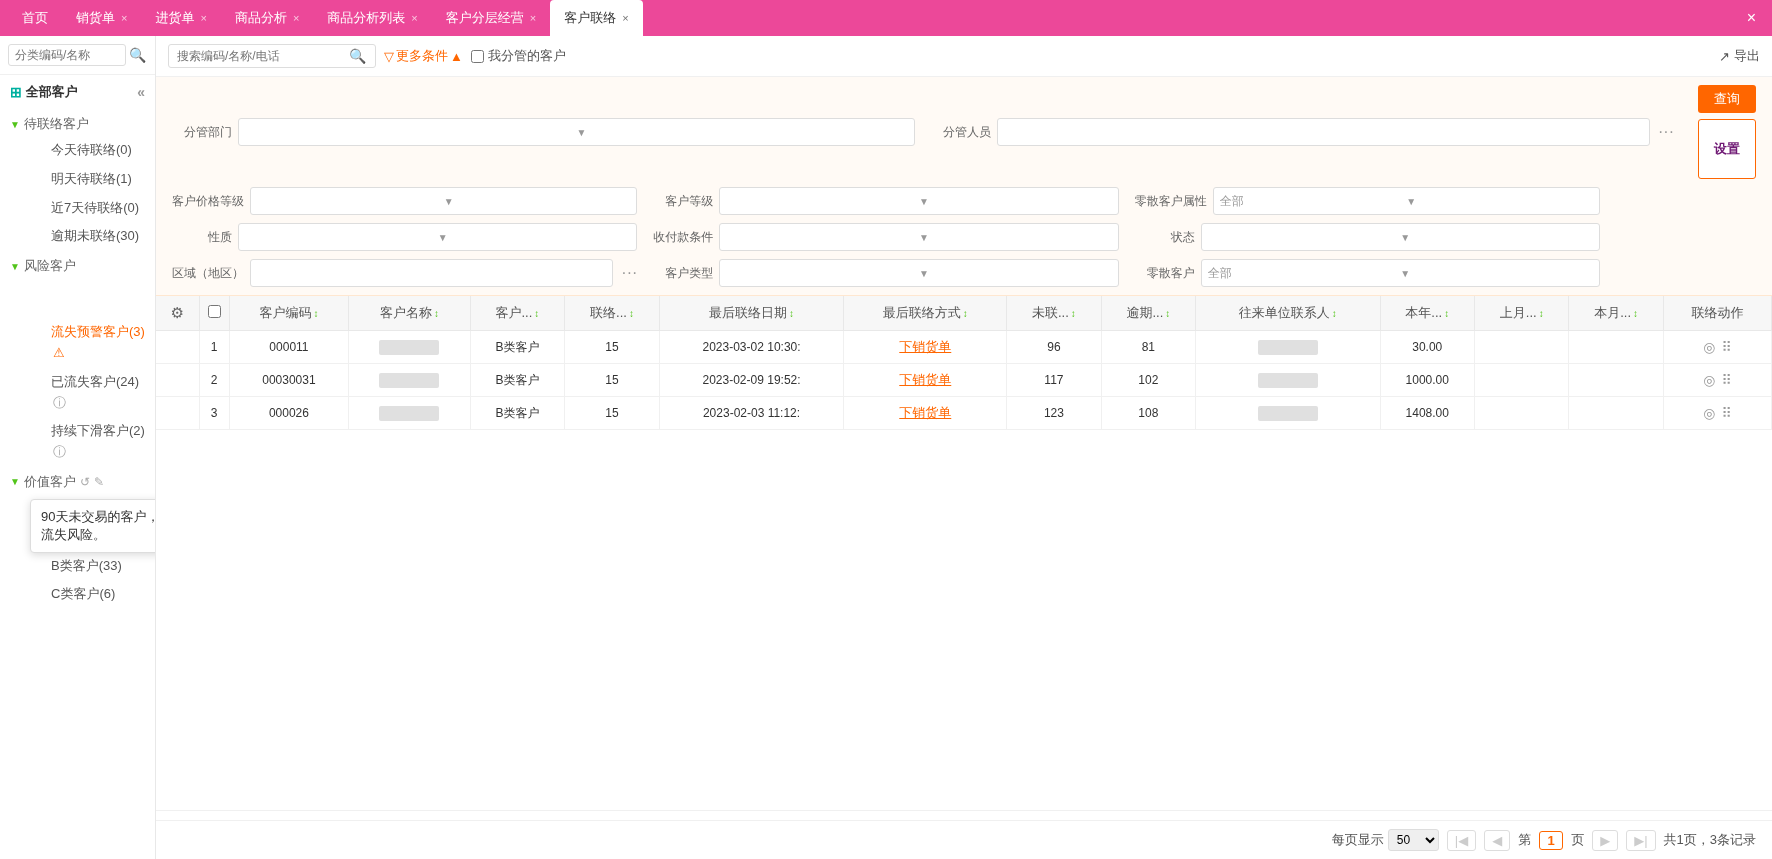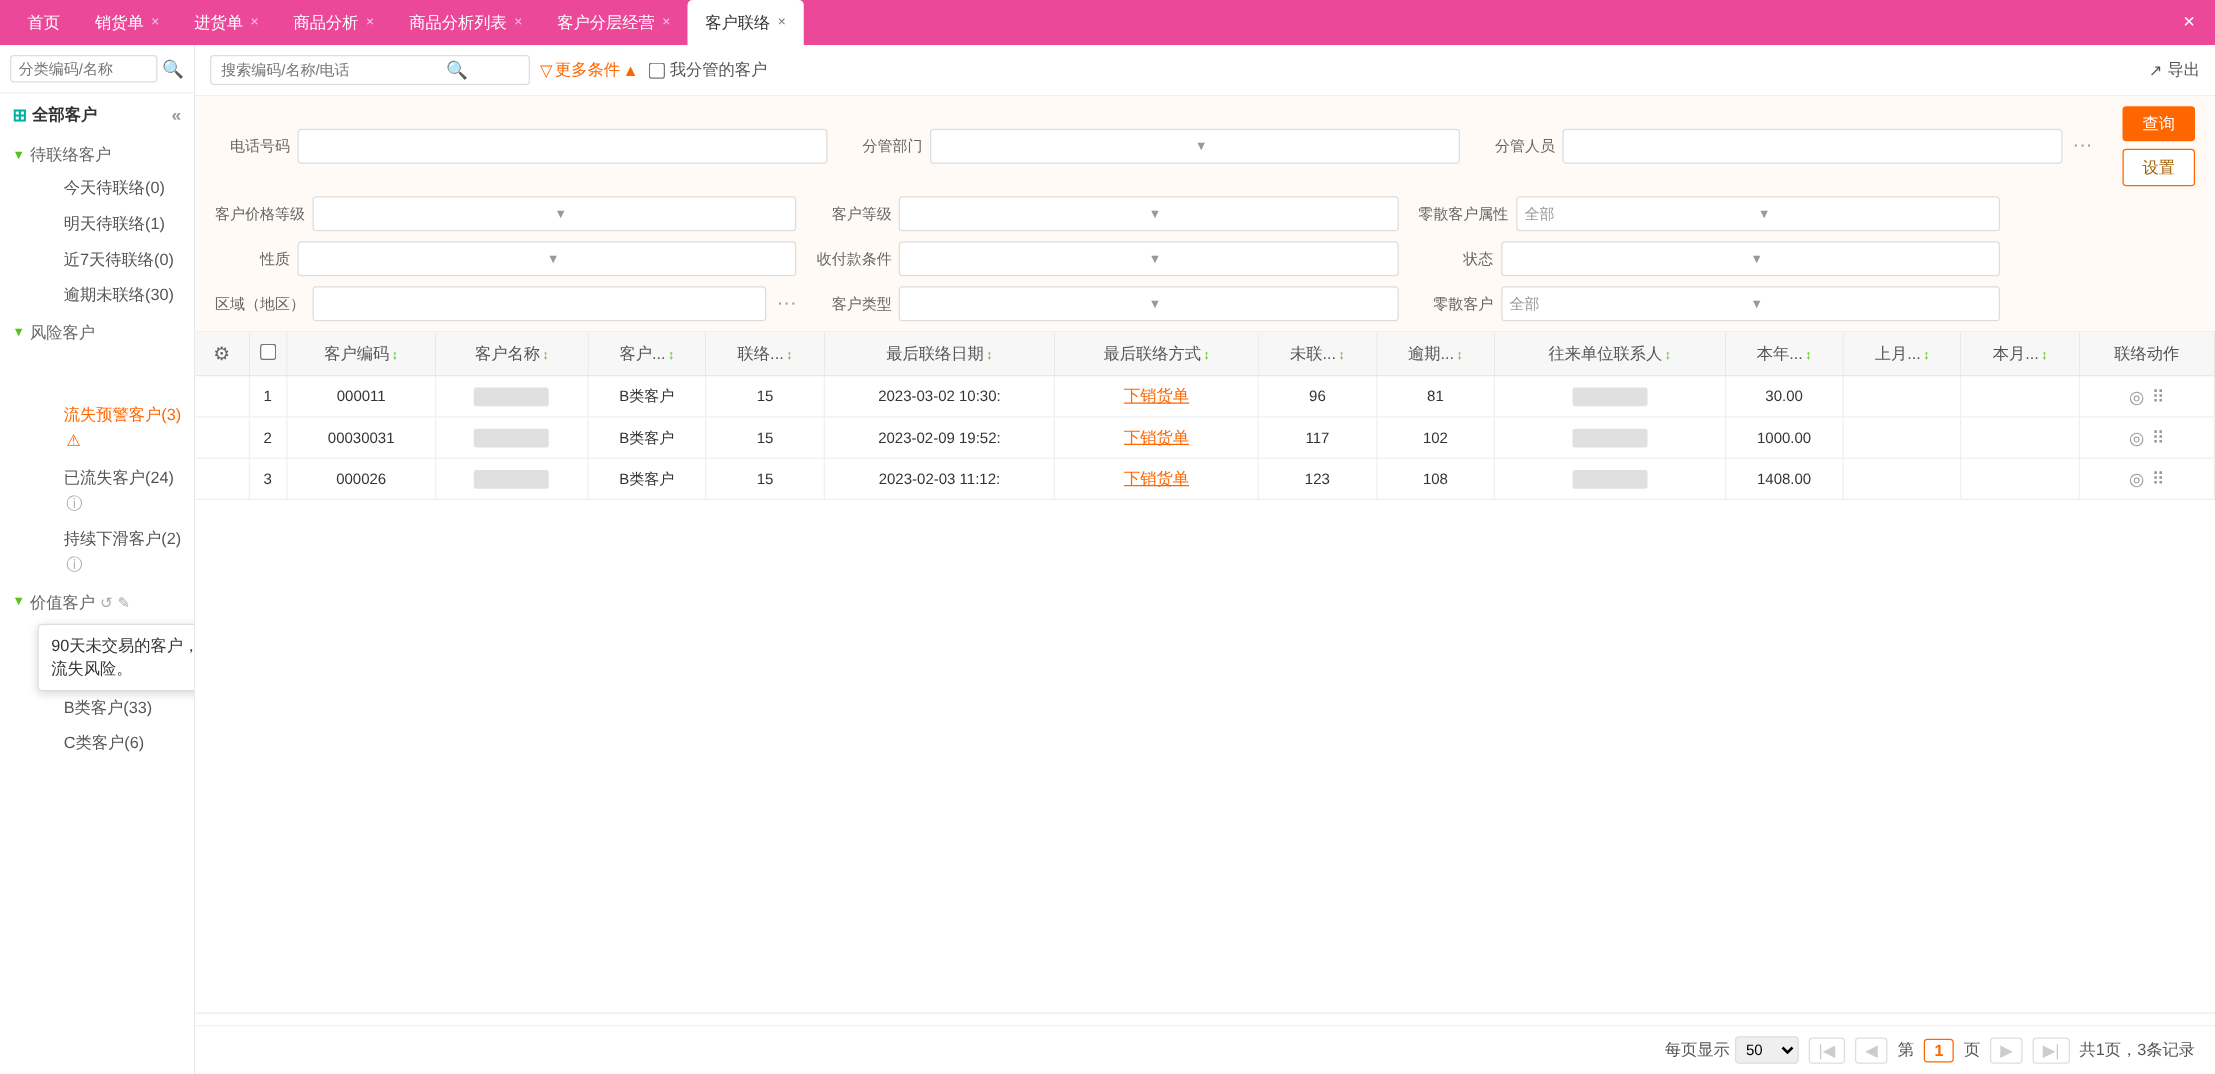--- a/index.html
+++ b/index.html
@@ -145,21 +145,21 @@
       background: #fff;
       border-bottom: 1px solid #f0f0f0;
       gap: 8px;
     }
     .filter-search {
       display: flex;
       align-items: center;
       border: 1px solid #ddd;
       border-radius: 3px;
       padding: 3px 8px;
-      width: 256px;
+      width: 208px;
     }
     .filter-search input {
       border: none;
       outline: none;
       font-size: 12px;
       width: 180px;
       color: #999;
     }
     .filter-search .search-icon { color: #ff6600; font-size: 14px; cursor: pointer; }
     .filter-more {
@@ -246,26 +246,27 @@
       background: #ff6600;
       color: #fff;
       border: none;
       border-radius: 3px;
       padding: 5px 16px;
       cursor: pointer;
       font-size: 13px;
     }
     .btn-settings {
       background: #fff;
-      color: #a16207;
+      color: #701a75;
       border: 1px solid #ff6600;
       border-radius: 3px;
-      padding: 5px 14px;
+      padding: 20px 14px;
       cursor: pointer;
       font-size: 13px;
+      font-weight: bold;
     }
     .field-dots {
       color: #999;
       cursor: pointer;
       font-size: 16px;
       margin-left: 2px;
     }
 
     
     .table-area {
@@ -491,24 +492,20 @@
       </div>
       <div class="export-btn">
         <span>↗</span>
         <span>导出</span>
       </div>
     </div>
 
     <div class="advanced-filter">
 
       <div class="filter-row">
-        <div class="filter-field">
-          <label>电话号码</label>
-          <input type="text" style="flex: 1 1 0%;">
-        </div>
         <div class="filter-field">
           <label>分管部门</label>
           <div class="select-wrap">
             <span></span>
             <span class="arrow">▼</span>
           </div>
         </div>
         <div class="filter-field">
           <label>分管人员</label>
           <div class="select-wrap" style="flex:1;">

